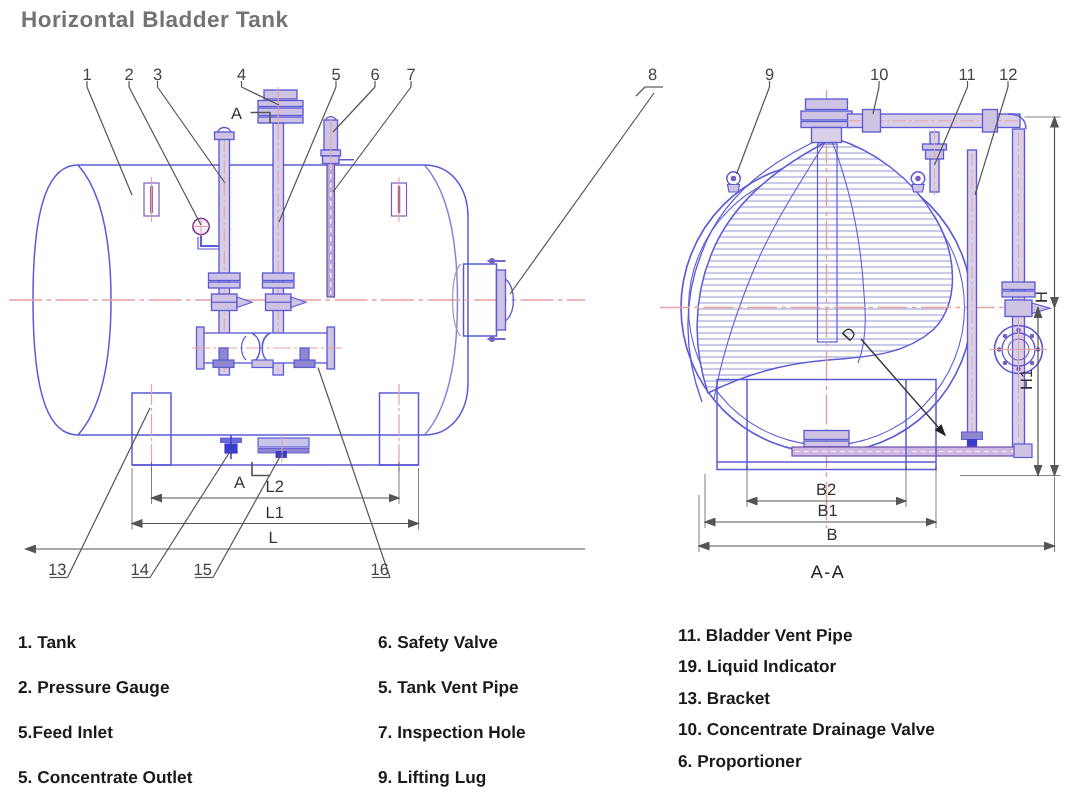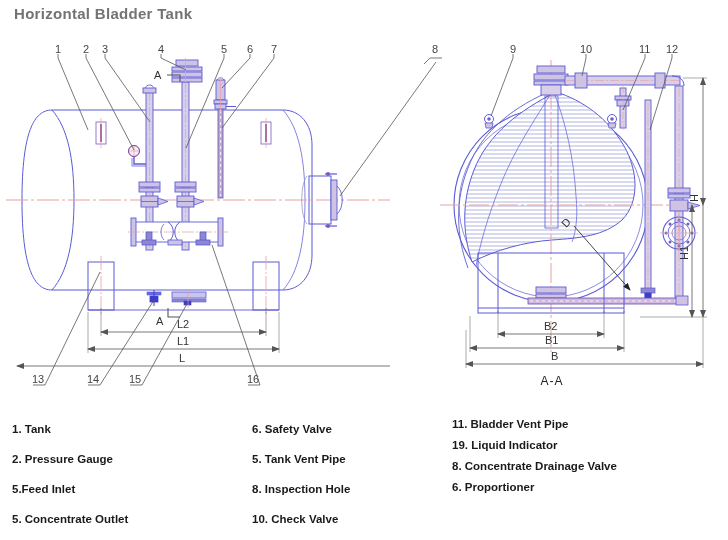--- a/index.html
+++ b/index.html
@@ -449,24 +449,26 @@
   <div class="legend-col" id="legend-col-1">
     <div class="legend-item">1. Tank</div>
     <div class="legend-item">2. Pressure Gauge</div>
     <div class="legend-item">5.Feed Inlet</div>
     <div class="legend-item">5. Concentrate Outlet</div>
   </div>
 
   <div class="legend-col" id="legend-col-2">
     <div class="legend-item">6. Safety Valve</div>
     <div class="legend-item">5. Tank Vent Pipe</div>
-    <div class="legend-item">8. Inspection Hole</div>
+    <div class="legend-item">7. Inspection Hole</div>
+    <div class="legend-item">9. Lifting Lug</div>
     <div class="legend-item">10. Check Valve</div>
   </div>
 
   <div class="legend-col" id="legend-col-3">
     <div class="legend-item">11. Bladder Vent Pipe</div>
     <div class="legend-item">19. Liquid Indicator</div>
-    <div class="legend-item">8. Concentrate Drainage Valve</div>
+    <div class="legend-item">13. Bracket</div>
+    <div class="legend-item">10. Concentrate Drainage Valve</div>
     <div class="legend-item">6. Proportioner</div>
   </div>
 
 </div>
 
 </body></html>

